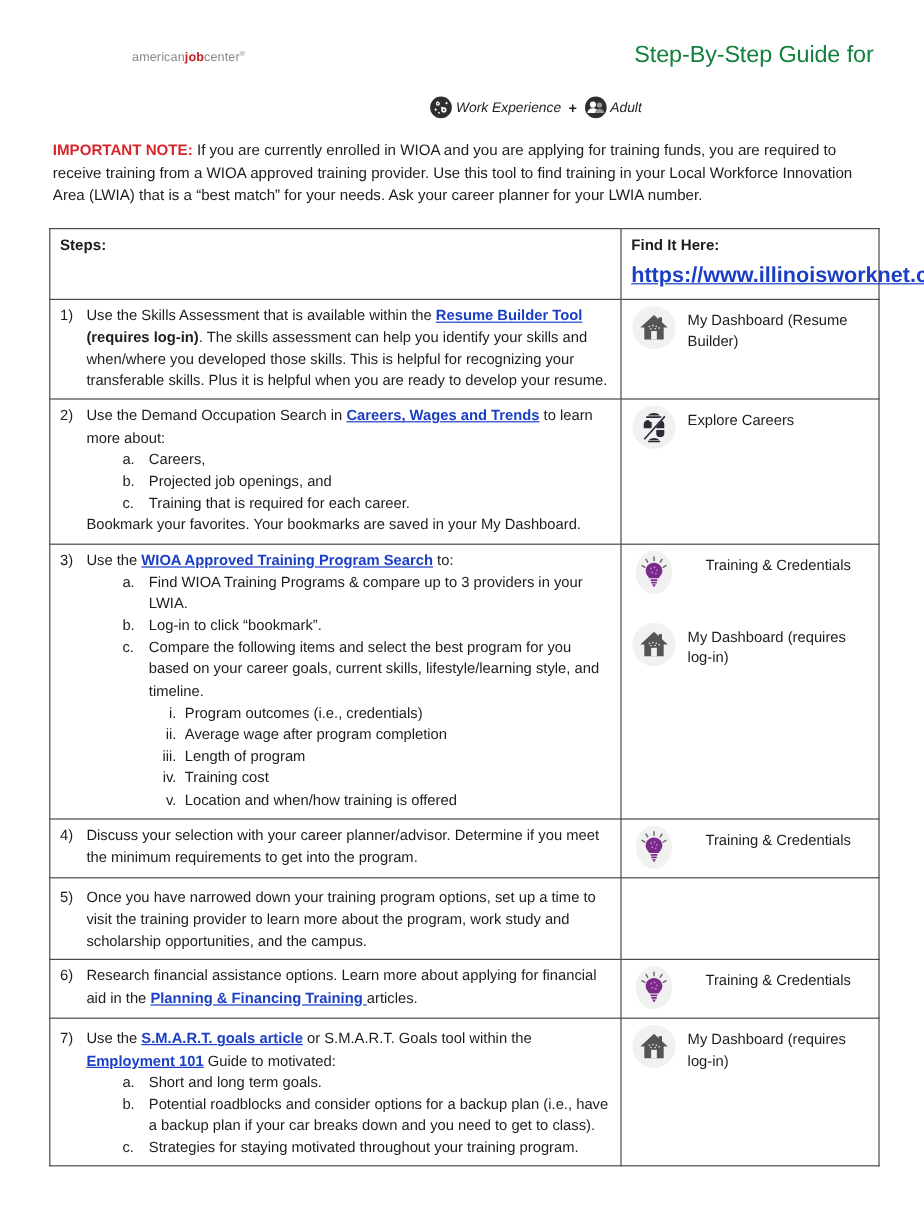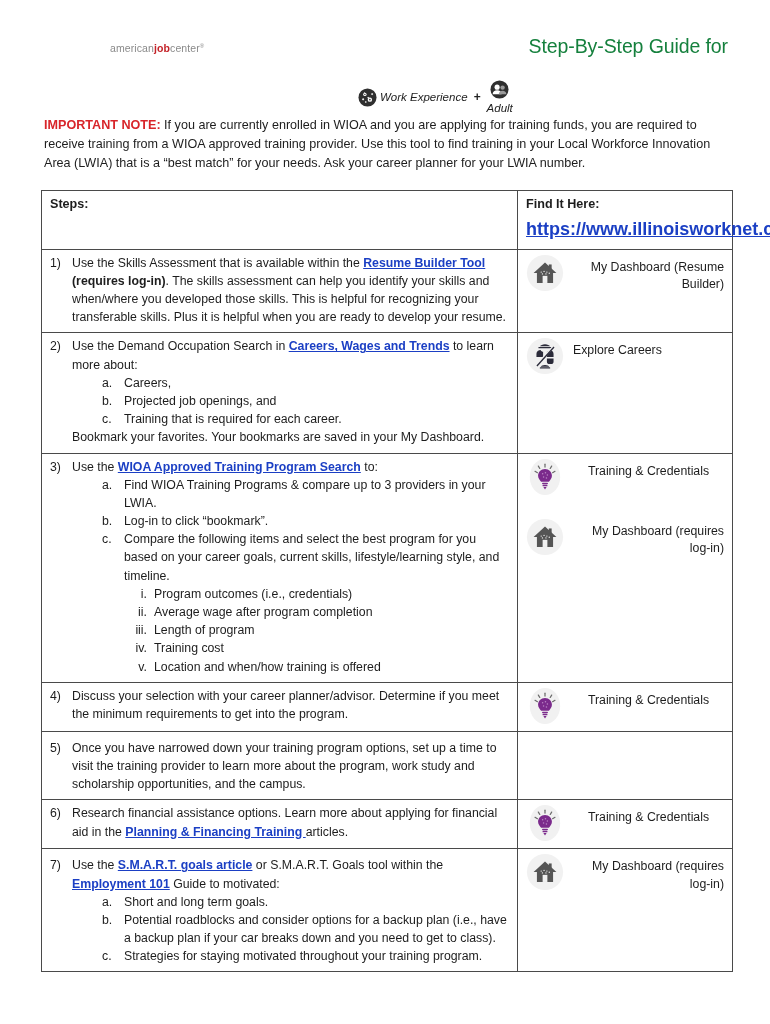--- a/index.html
+++ b/index.html
@@ -138,21 +138,20 @@
   .sub-list.roman { padding-left: 56px; }
   .sub-list.roman li .mk { width: 26px; flex: 0 0 26px; text-align: right; padding-right: 7px; }
   .tail { padding-left: 0; }
 
   
   .find-item {
     display: flex;
     align-items: flex-start;
     gap: 9px;
     margin-bottom: 2px;
-    text-align: right;
   }
   .find-item + .find-item { margin-top: 16px; }
   .find-ico { flex: 0 0 auto; width: 38px; height: 38px; }
   .find-label {
     font-size: 12.3px;
     line-height: 1.4;
     padding-top: 5px;
     color: #1d1d1d;
   }
   .find-center { text-align:center; }
@@ -184,21 +183,21 @@
               <circle cx="25" cy="24.5" r="1.7" fill="#2f2f2f"></circle>
               <rect x="20" y="19" width="3" height="3" transform="rotate(45 21.5 20.5)"></rect>
               <rect x="9" y="22" width="3.4" height="3.4" transform="rotate(45 10.7 23.7)"></rect>
               <rect x="28" y="11" width="3.4" height="3.4" transform="rotate(45 29.7 12.7)"></rect>
               <rect x="15" y="28" width="2.8" height="2.8" transform="rotate(45 16.4 29.4)"></rect>
             </g>
           </svg>
           <span style="font-style:italic;">Work Experience</span>
         </span>
         <span class="plus">+</span>
-        <span style="display:flex;align-items:center;gap:3px;flex-direction:column;">
+        <span style="display:flex;align-items:center;gap:3px;">
           <svg class="badge-ico" width="19" height="19" viewBox="0 0 40 40">
             <circle cx="20" cy="20" r="19" fill="#2f2f2f"></circle>
             <g fill="#ffffff">
               <circle cx="15" cy="15" r="5.4"></circle>
               <path d="M5.5 30c0-5.3 4.3-8.4 9.5-8.4s9.5 3.1 9.5 8.4z"></path>
             </g>
             <g fill="#9a9a9a">
               <circle cx="26.5" cy="16" r="4.6"></circle>
               <path d="M18.5 30c0-4.6 3.6-7.2 8-7.2s8 2.6 8 7.2z"></path>
             </g>

